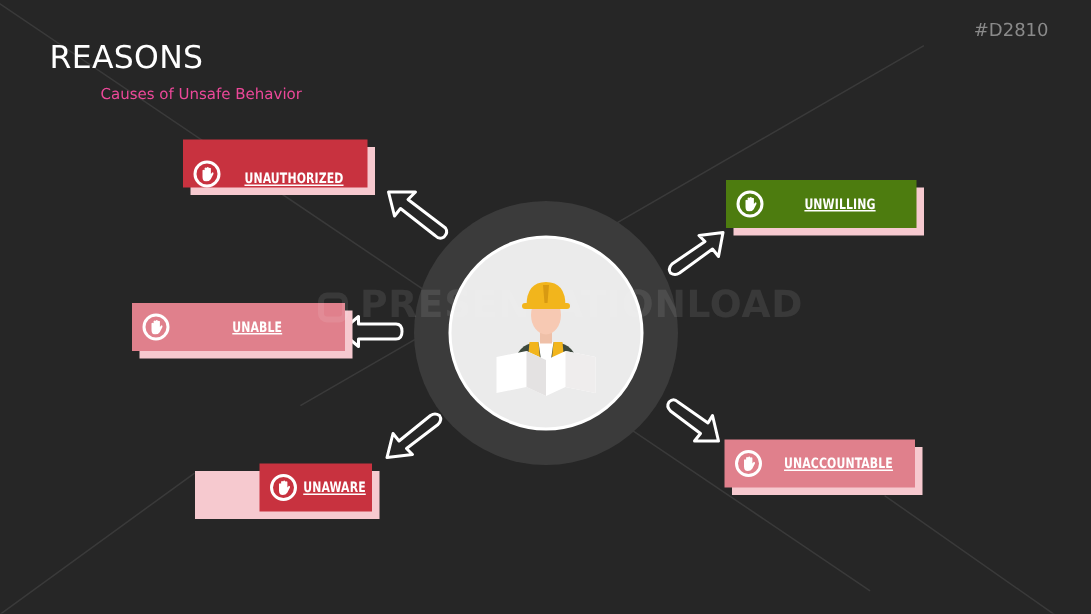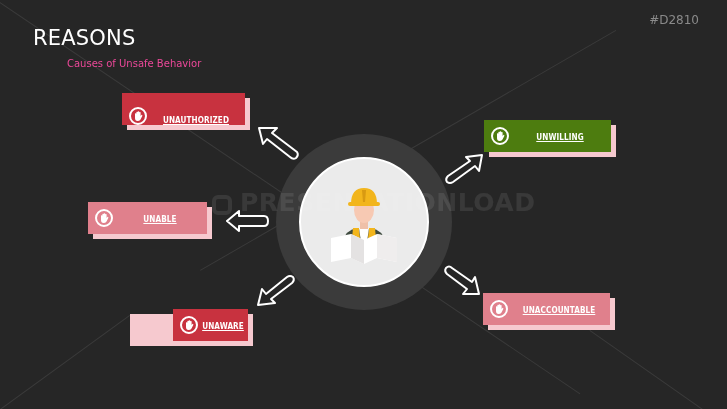--- a/index.html
+++ b/index.html
@@ -134,21 +134,21 @@
   <div class="face" style="background:#4d7c0f;">
     <span class="icon">
         <svg width="9" height="10" viewBox="0 0 9 10">
           <path d="M1 5 L1 2.5 Q1.7 1.8 2.4 2.5 L2.4 1 Q3.1 0.3 3.8 1 L3.8 0.6 Q4.5 0 5.2 0.6 L5.2 1.2 Q5.9 0.6 6.6 1.2 L6.6 5 L7.6 3.8 Q8.6 3.8 8.3 5 L6.5 8.5 Q5.5 10 3.5 10 Q1 10 1 7 Z" fill="#fff"></path>
         </svg>
       </span>
     <span class="label">UNWILLING</span>
   </div>
 </div>
 
-<div class="card" style="left:88px;top:202px;width:119px;">
+<div class="card" style="left:88px;top:202px;width:142px;">
   <div class="shadow"></div>
   <div class="face" style="background:#e0808c;">
     <span class="icon">
         <svg width="9" height="10" viewBox="0 0 9 10">
           <path d="M1 5 L1 2.5 Q1.7 1.8 2.4 2.5 L2.4 1 Q3.1 0.3 3.8 1 L3.8 0.6 Q4.5 0 5.2 0.6 L5.2 1.2 Q5.9 0.6 6.6 1.2 L6.6 5 L7.6 3.8 Q8.6 3.8 8.3 5 L6.5 8.5 Q5.5 10 3.5 10 Q1 10 1 7 Z" fill="#fff"></path>
         </svg>
       </span>
     <span class="label">UNABLE</span>
   </div>
 </div>

